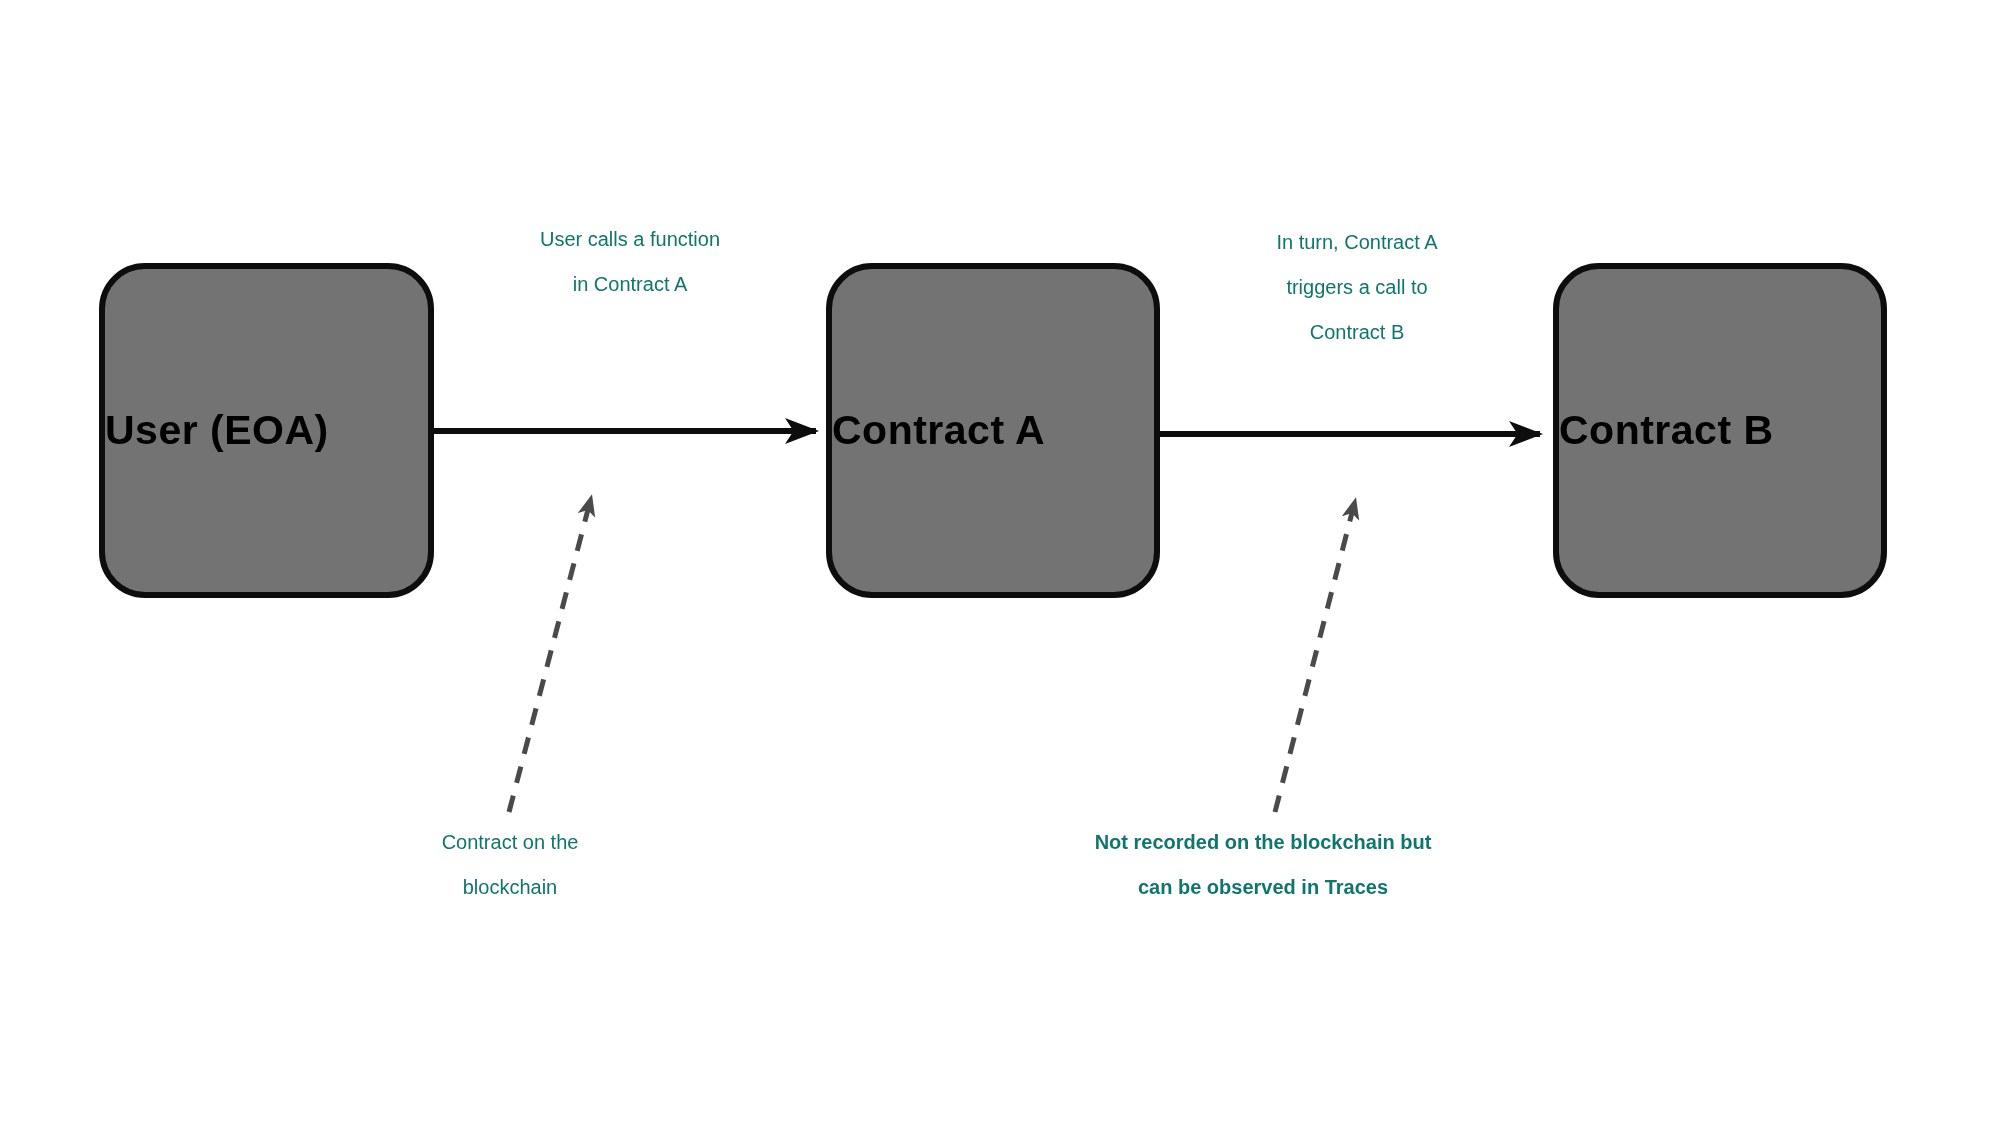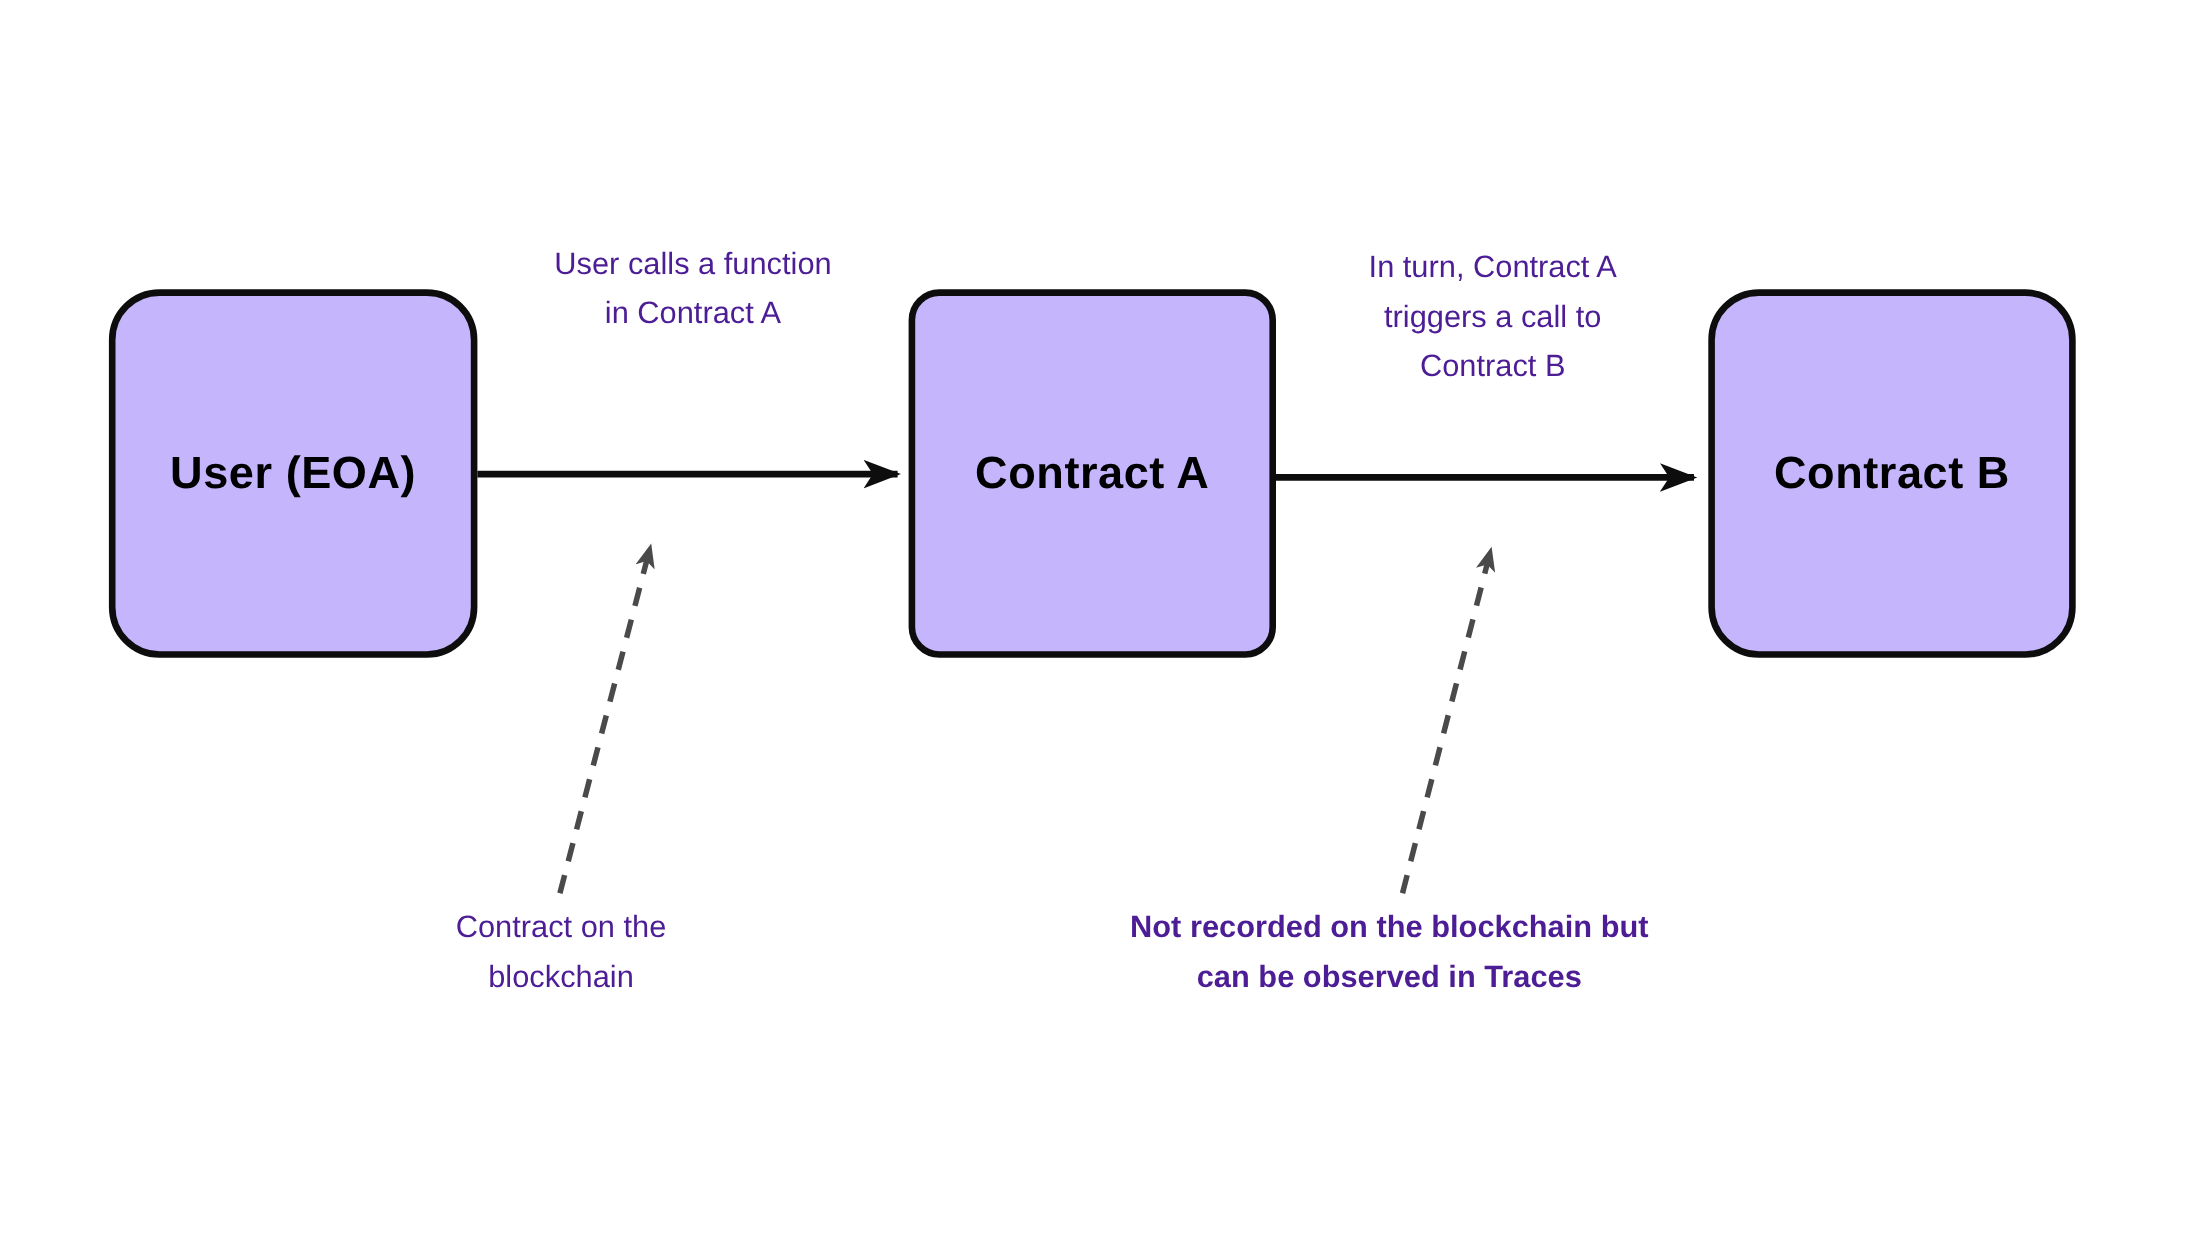--- a/index.html
+++ b/index.html
@@ -20,40 +20,40 @@
     left: 0;
     top: 0;
     width: 2000px;
     height: 1125px;
   }
   .node {
     position: absolute;
     width: 335px;
     height: 335px;
     box-sizing: border-box;
-    background: #c4b5fd;
+    background: #737373;
     border: 6px solid #0d0d0d;
     border-radius: 46px;
     display: flex;
     align-items: center;
-    justify-content: center;
+    justify-content: flex-start;
     font-weight: bold;
     font-size: 41px;
     letter-spacing: 0.5px;
     color: #000000;
   }
   .node-user       { left: 99px;   top: 263px; }
-  .node-contract-a { left: 826px;  top: 263px; width: 334px; border-radius: 28px; }
+  .node-contract-a { left: 826px;  top: 263px; width: 334px; }
   .node-contract-b { left: 1553px; top: 263px; width: 334px; }
   .label {
     position: absolute;
     text-align: center;
-    font-size: 28px;
+    font-size: 20px;
     line-height: 45px;
-    color: #4c1d95;
+    color: #0f766e;
     white-space: pre-line;
   }
   .label-call-a     { left: 430px;  top: 217px; width: 400px; }
   .label-trigger-b  { left: 1157px; top: 220px; width: 400px; }
   .label-recorded   { left: 310px;  top: 820px; width: 400px; }
   .label-not-recorded { left: 1003px; top: 820px; width: 520px; font-weight: bold; }
 </style>
 </head>
 <body>
 

